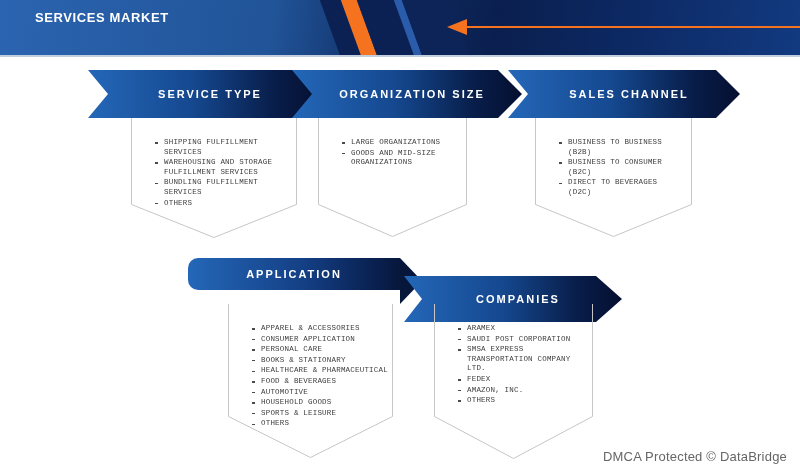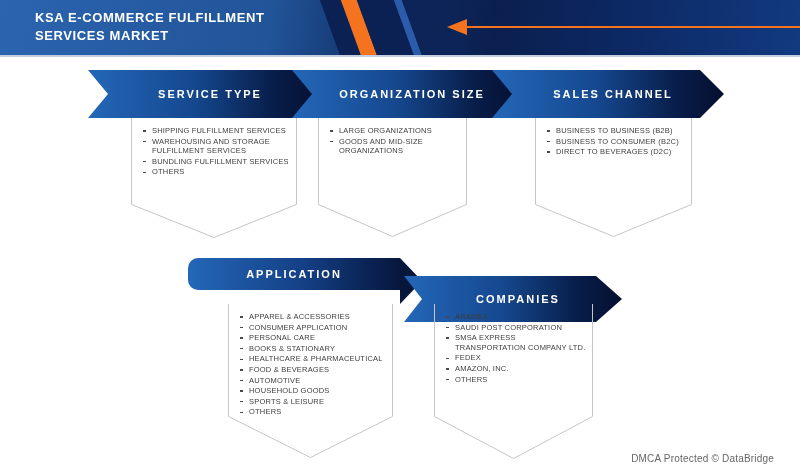--- a/index.html
+++ b/index.html
@@ -36,21 +36,21 @@
   
   .seg-arrow {
     position:absolute; height:48px; display:flex; align-items:center; justify-content:center;
     color:#ffffff; font-size:11px; font-weight:700; letter-spacing:2px;
     background:linear-gradient(90deg,#2467b8 0%, #15488f 45%, #081d49 80%, #050f30 100%);
     clip-path:polygon(0 0, calc(100% - 24px) 0, 100% 50%, calc(100% - 24px) 100%, 0 100%, 20px 50%);
     padding-left:10px;
   }
   .a1 { left:88px;  top:70px; width:224px; }
   .a2 { left:292px; top:70px; width:220px; }
-  .a3 { left:492px; top:70px; width:222px; }
+  .a3 { left:508px; top:70px; width:222px; }
 
   .seg-arrow-rounded {
     position:absolute; left:188px; top:258px; width:212px; height:32px;
     display:flex; align-items:center; justify-content:center;
     color:#ffffff; font-size:11px; font-weight:700; letter-spacing:2px;
     background:linear-gradient(90deg,#2467b8 0%, #143f84 55%, #0a2355 85%, #07173c 100%);
     border-radius:10px 0 0 10px;
   }
   .seg-arrow-rounded::after {
     content:""; position:absolute; left:100%; top:0; width:0; height:0;
@@ -60,45 +60,44 @@
   .seg-arrow.a5 {
     left:404px; top:258px; width:208px; height:46px;
     clip-path:polygon(0 0, calc(100% - 26px) 0, 100% 50%, calc(100% - 26px) 100%, 0 100%, 18px 50%);
     margin-top:18px;
   }
 
   
   .seg-box { position:absolute; }
   .seg-box svg { position:absolute; left:0; top:0; }
   .seg-box ul {
-    position:relative; margin:0; padding:8px 5px 0 10px; list-style:none;
-    color:#3d3d3d; font-size:7.5px; line-height:9.6px; letter-spacing:0.2px;
+    position:relative; margin:12px; padding:8px 5px 0 10px; list-style:none;
+    color:#3d3d3d; font-size:7.5px; line-height:9.6px; letter-spacing:0.2px;font-family:Liberation Mono, monospace;
   }
   .seg-box li { position:relative; padding-left:11px; margin-bottom:1px; }
   .seg-box li::before {
     content:""; position:absolute; left:2px; top:4.2px; width:3px; height:1.4px; background:#4a4a4a;
   }
   .b1 { left:131px; top:118px; width:166px; height:120px; }
   .b2 { left:318px; top:118px; width:149px; height:119px; }
   .b3 { left:535px; top:118px; width:157px; height:119px; }
   .b4 { left:228px; top:304px; width:194px; height:154px; }
   .b5 { left:434px; top:304px; width:159px; height:155px; }
 
   .footer-note {
-    position:absolute; right:26px; bottom:9px; color:#666666; font-size:10px; letter-spacing:0.2px;
+    position:absolute; right:13px; bottom:9px; color:#666666; font-size:13px; letter-spacing:0.2px;
   }
 </style>
 </head>
 <body>
 
 <div class="stage">
 
   <header class="banner">
     <div class="banner-title">
-      <div>KSA E-COMMERCE FULFILLMENT</div>
       <div>SERVICES MARKET</div>
     </div>
     <div class="stripe navy1"></div>
     <div class="stripe orange"></div>
     <div class="stripe navy2"></div>
     <div class="stripe light"></div>
     <div class="stripe navy3"></div>
     <div class="orange-arrowhead"></div>
     <div class="orange-line"></div>
   </header>

